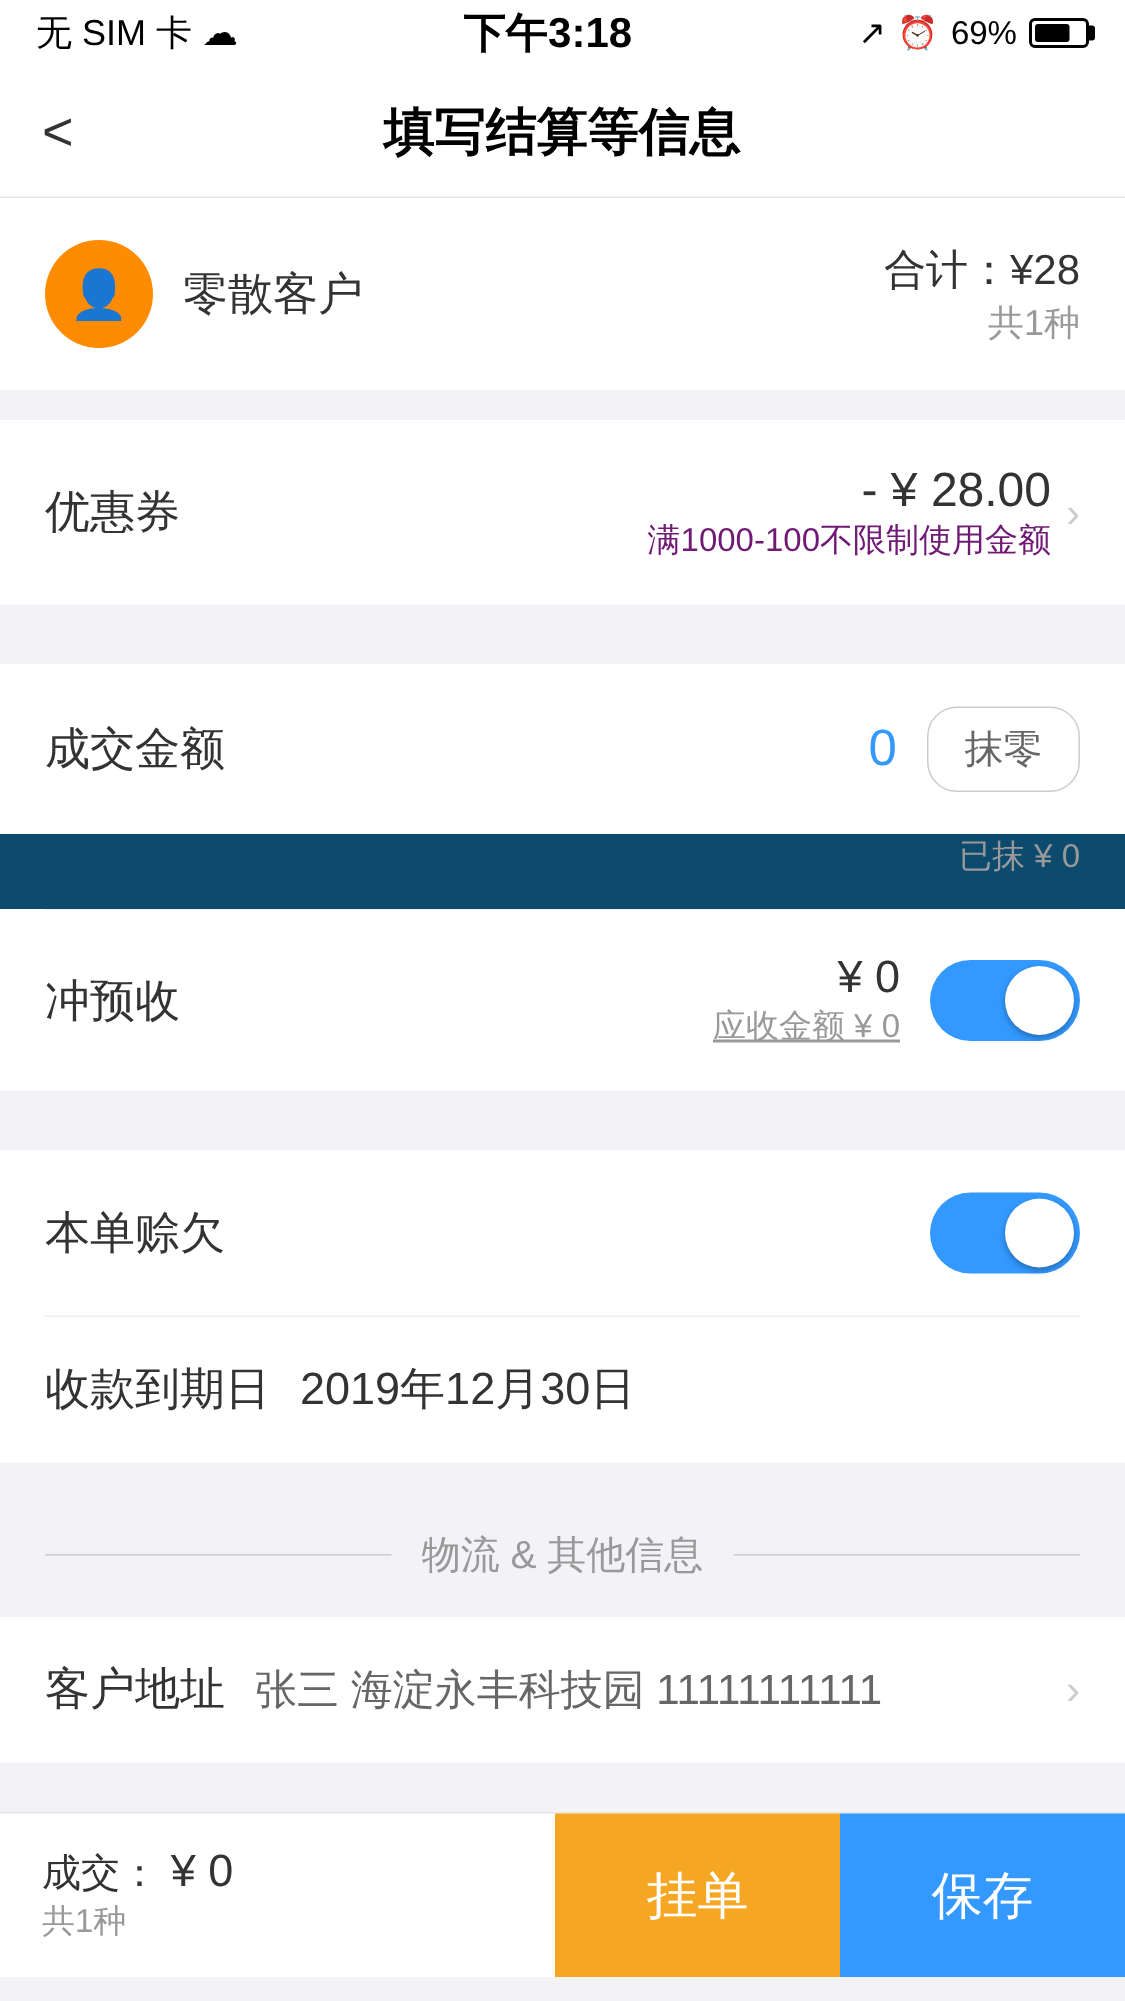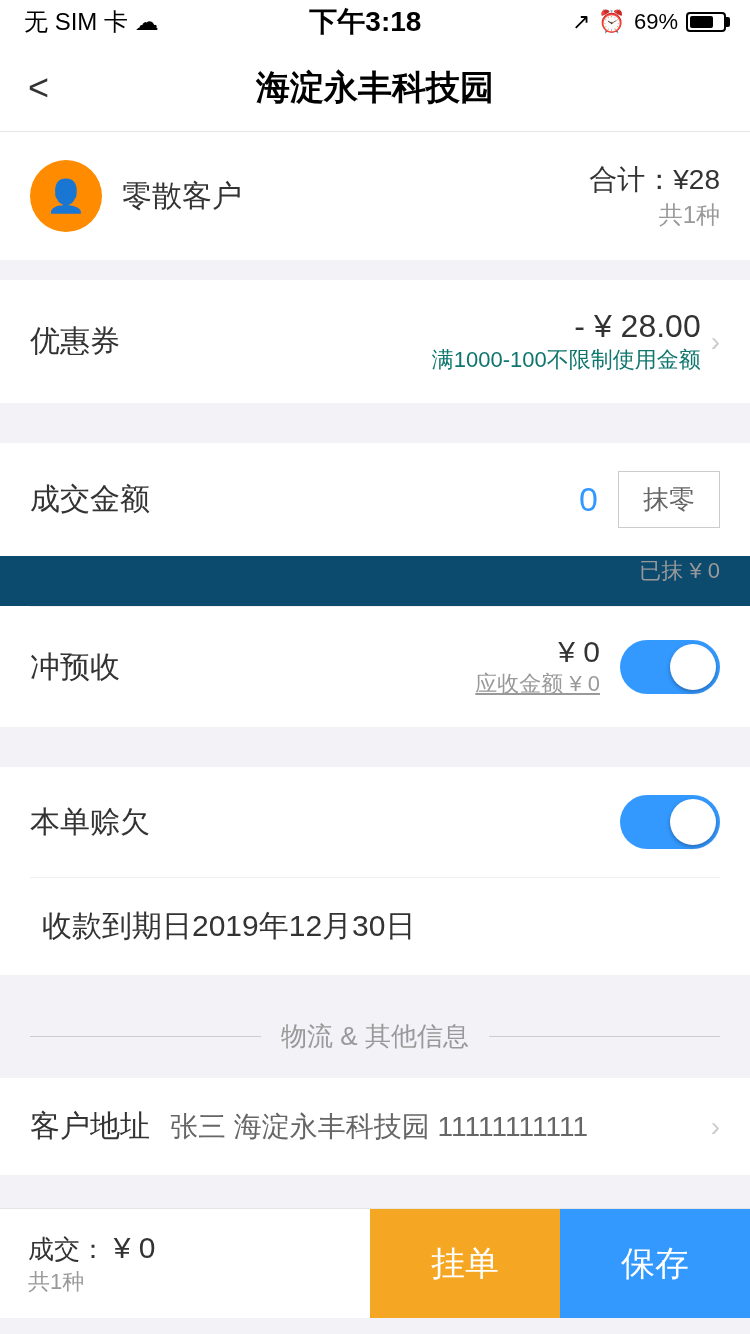--- a/index.html
+++ b/index.html
@@ -138,21 +138,21 @@
     .coupon-info {
       text-align: right;
     }
     .coupon-amount {
       font-size: 32px;
       color: #333;
       font-weight: 500;
     }
     .coupon-desc {
       font-size: 22px;
-      color: #0f766e;
+      color: #701a75;
     }
     .chevron {
       color: #ccc;
       font-size: 28px;
     }
 
     
     .section-gap {
       height: 20px;
       background: #f2f2f7;
@@ -175,21 +175,21 @@
       align-items: center;
       gap: 20px;
     }
     .deal-amount {
       font-size: 34px;
       color: #3399ff;
       font-weight: 500;
     }
     .round-btn {
       border: 1px solid #ccc;
-      border-radius: 0;
+      border-radius: 20px;
       padding: 10px 24px;
       font-size: 26px;
       color: #666;
       background: #fff;
       cursor: pointer;
     }
     .deal-sub {
       font-size: 22px;
       color: #999;
       text-align: right;
@@ -255,23 +255,24 @@
       justify-content: space-between;
     }
     .credit-label {
       font-size: 30px;
       color: #333;
     }
 
     
     .duedate-row {
       background: #fff;
-      padding: 28px 42px;
-      display: flex;
-      align-items: center;
+      padding: 28px 30px;
+      display: flex;
+      align-items: center;
+      gap: 20px;
     }
     .duedate-label {
       font-size: 30px;
       color: #333;
     }
     .duedate-value {
       font-size: 30px;
       color: #333;
     }
 
@@ -382,21 +383,21 @@
     <span>⏰</span>
     <span>69%</span>
     <span class="battery-icon">
         <span class="battery-fill"></span>
       </span>
   </div>
 </div>
 
 <div class="nav-bar">
   <div class="nav-back">&lt;</div>
-  <div class="nav-title">海淀永丰科技园</div>
+  <div class="nav-title">填写结算等信息</div>
 </div>
 
 <div class="content">
 
   <div class="section">
     <div class="customer-row">
       <div class="customer-left">
         <div class="customer-avatar">
           <span>👤</span>
         </div>

